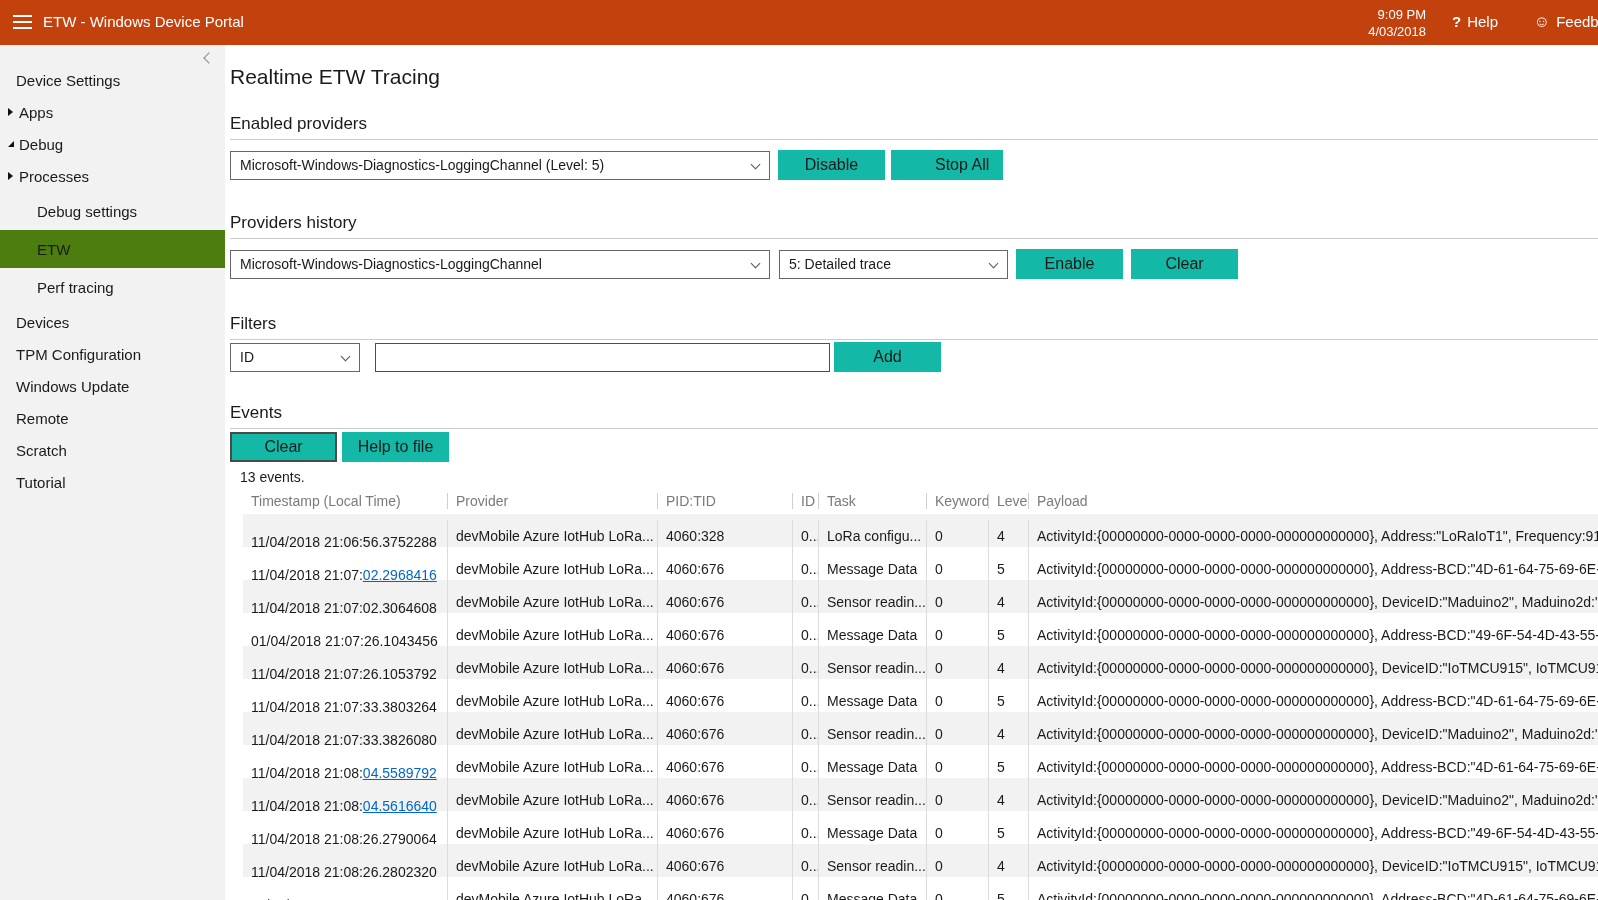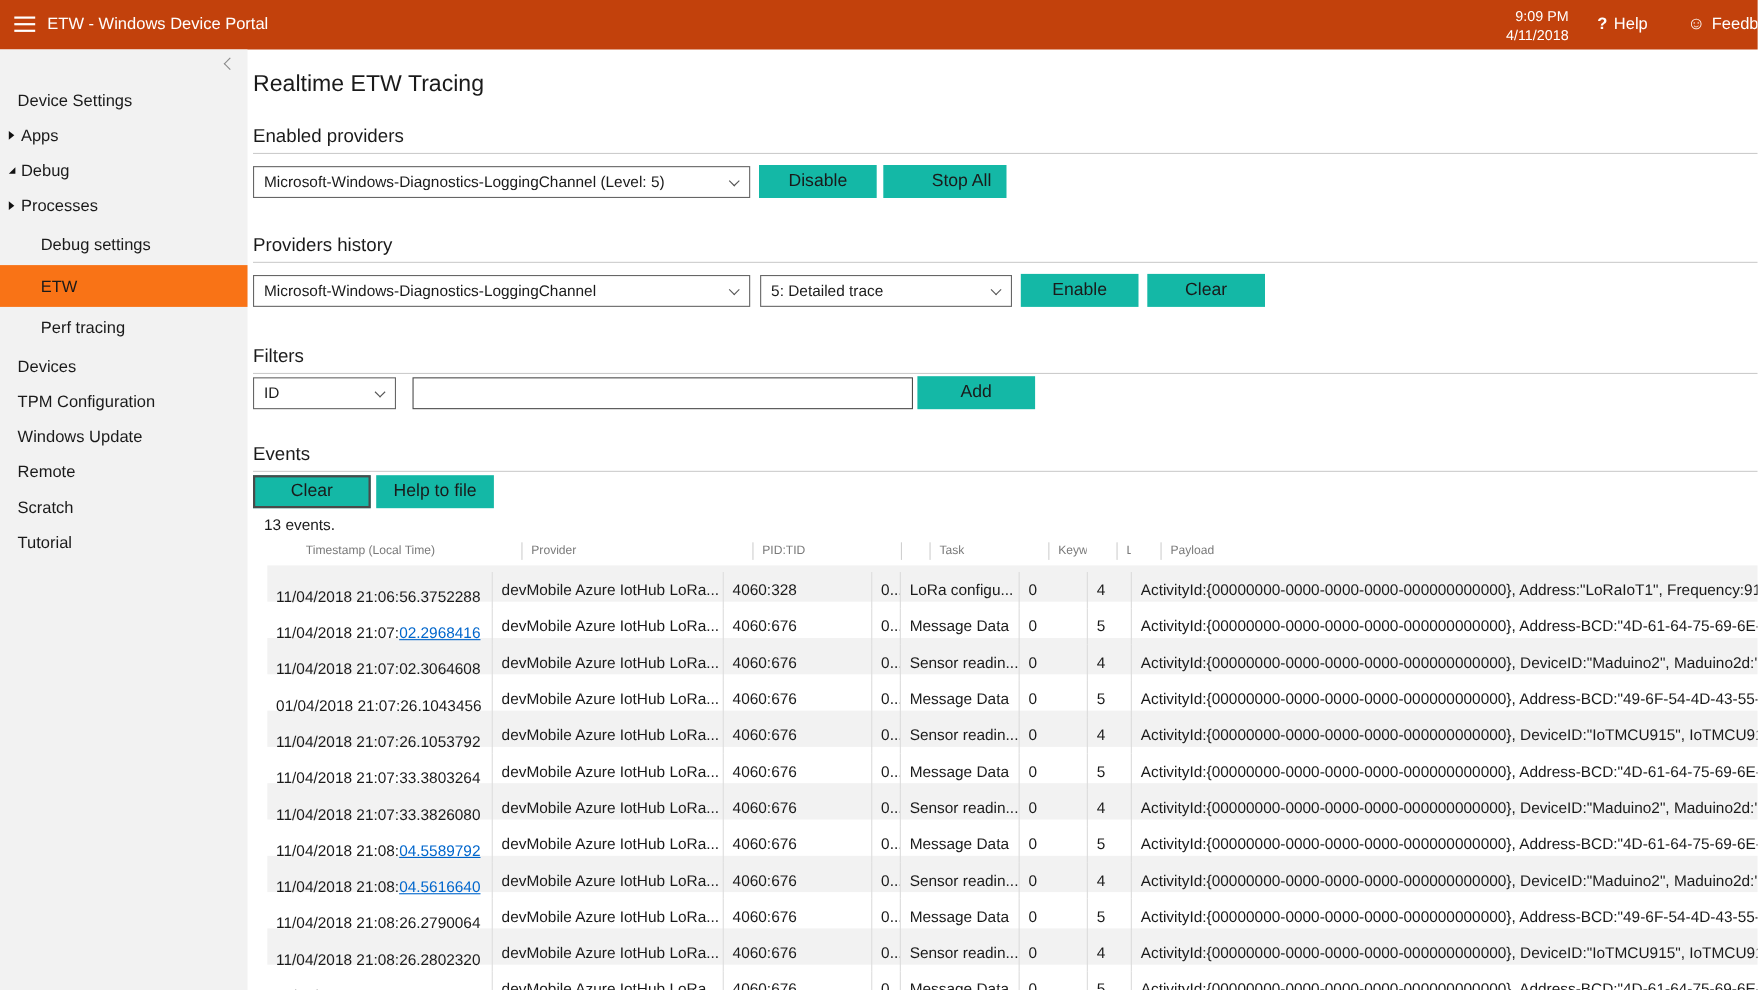--- a/index.html
+++ b/index.html
@@ -12,50 +12,50 @@
   .hamburger span { display:block; width:19px; height:2px; background:#fff; margin-bottom:4px; }
   .tb-title { position:absolute; left:43px; top:13px; font-size:15px; }
   .tb-clock { position:absolute; right:172px; top:6px; text-align:right; font-size:13px; line-height:17px; }
   .tb-help { position:absolute; right:100px; top:13px; font-size:15px; white-space:nowrap; }
   .tb-help .q { font-weight:bold; margin-right:6px; font-size:15px; }
   .tb-feedback { position:absolute; right:-24px; top:13px; font-size:15px; white-space:nowrap; }
   .tb-feedback .smiley { margin-right:6px; font-size:16px; }
 
   
   .shell { display:flex; height:855px; }
-  .sidebar { position:relative; width:225px; background:#f2f2f2; flex:none; padding-top:30px; }
+  .sidebar { position:relative; width:225px; background:#f2f2f2; flex:none; padding-top:19px; }
   .collapse-chev { position:absolute; top:8px; right:10px; width:10px; height:10px; }
   .collapse-chev::before { content:''; display:block; width:7px; height:7px;
       border-left:1.5px solid #8a8a8a; border-bottom:1.5px solid #8a8a8a; transform:rotate(45deg); margin-top:1px; }
   .content { flex:1; background:#fff; padding:10px 0 0 5px; overflow:hidden; }
 
   
   .side-item { display:flex; align-items:center; height:32px; padding-left:16px; font-size:15px; cursor:pointer; }
   .side-item.indent { padding-left:37px; height:38px; }
-  .side-item.selected { background:#f97316; }
+  .side-item.selected { background:#4d7c0f; }
   .side-item.arrow-collapsed, .side-item.arrow-expanded { padding-left:8px; }
   .arrow { display:none; }
   .side-item.arrow-collapsed .arrow, .side-item.arrow-expanded .arrow { display:flex; width:11px; align-items:center; }
   .side-item.arrow-collapsed .arrow::before { content:''; width:0; height:0;
       border-top:4px solid transparent; border-bottom:4px solid transparent; border-left:5px solid #111; }
   .side-item.arrow-expanded .arrow::before { content:''; width:0; height:0;
       border-bottom:6px solid #111; border-left:6px solid transparent; }
 
   
   .page-title { font-size:21px; font-weight:400; line-height:28px; margin-top:8px; }
   .section-h { font-size:17px; font-weight:400; line-height:22px; padding-bottom:4px;
       border-bottom:1px solid #cccccc; }
   .mt1 { margin-top:22px; } .mt2 { margin-top:32px; } .mt3 { margin-top:34px; } .mt4 { margin-top:30px; }
 
   .ctl-row { display:flex; align-items:center; }
   .r-enabled { margin-top:10px; } .r-history { margin-top:10px; } .r-filters { margin-top:2px; } .r-events { margin-top:3px; }
 
   .select { height:29px; border:1px solid #666; background:#fff; display:flex; align-items:center;
       justify-content:space-between; padding:0 9px; font-size:14px; cursor:pointer; }
-  .sel-provider { width:452px; }
+  .sel-provider { width:540px; }
   .sel-level { width:229px; margin-left:9px; }
   .sel-filter { width:130px; }
   .select .txt { white-space:nowrap; overflow:hidden; }
   .chev { width:8px; height:8px; flex:none; margin-left:8px; }
   .chev::before { content:''; display:block; width:6px; height:6px;
       border-right:1.2px solid #555; border-bottom:1.2px solid #555; transform:rotate(45deg); }
 
   .btn { height:30px; min-width:107px; padding:0 14px; background:#14b8a6; border:none; color:#1a1a1a;
       font-size:16px; font-family:inherit; cursor:pointer; }
   .gap8 { margin-left:8px; } .gap6 { margin-left:6px;padding-left:44px; } .gap5 { margin-left:5px; }
@@ -63,22 +63,22 @@
   .txt-input { height:29px; width:455px; margin-left:15px; border:1px solid #4d4d4d; font-size:14px;
       padding:0 8px; font-family:inherit; outline:none; }
   .add-gap { margin-left:4px; }
 
   .events-count { margin:6px 0 0 10px; font-size:14px; line-height:18px; }
 
   
   .etable { margin:2px 0 0 13px; width:1355px; }
   .thead, .tr { display:grid; grid-template-columns:204px 210px 135px 26px 108px 62px 40px 1fr; }
   .thead { height:26px; align-items:center; }
-  .th { font-size:11px; color:#7a7a7a; padding-left:8px; white-space:nowrap; overflow:hidden;
-      border-left:1px solid #d0d0d0; height:16px; line-height:16px;margin-left:27px; }
+  .th { font-size:14px; color:#7a7a7a; padding-left:8px; white-space:nowrap; overflow:hidden;
+      border-left:1px solid #d0d0d0; height:16px; line-height:16px; }
   .th:first-child { border-left:none; }
   .tr { height:33px; align-items:center; }
   .tr:nth-child(odd) { background:#f2f2f2; }
   .td { font-size:14px; padding-left:8px; white-space:nowrap; overflow:hidden;
       border-left:1px solid #dcdcdc; height:33px; line-height:33px; }
   .td:first-child { border-left:none;margin-top:12px; }
   .ts-link { color:#0066cc; text-decoration:underline; cursor:pointer; }
   .ts-link:empty { display:none; }
 </style>
 </head>
@@ -86,21 +86,21 @@
 
 <div class="topbar">
   <div class="hamburger">
       <span></span>
       <span></span>
       <span></span>
     </div>
   <div class="tb-title">ETW - Windows Device Portal</div>
   <div class="tb-clock">
     <div>9:09 PM</div>
-    <div>4/11/2018</div>
+    <div>4/03/2018</div>
   </div>
   <div class="tb-help"><span class="q">?</span><span>Help</span></div>
   <div class="tb-feedback"><span class="smiley">☺</span><span>Feedback</span></div>
 </div>
 
 <div class="shell">
 
   <div class="sidebar">
     <div class="collapse-chev"></div>
     <div>

